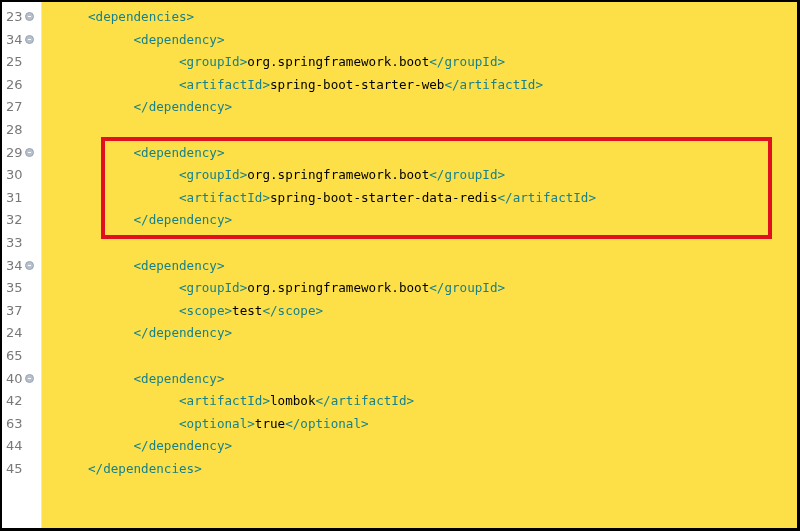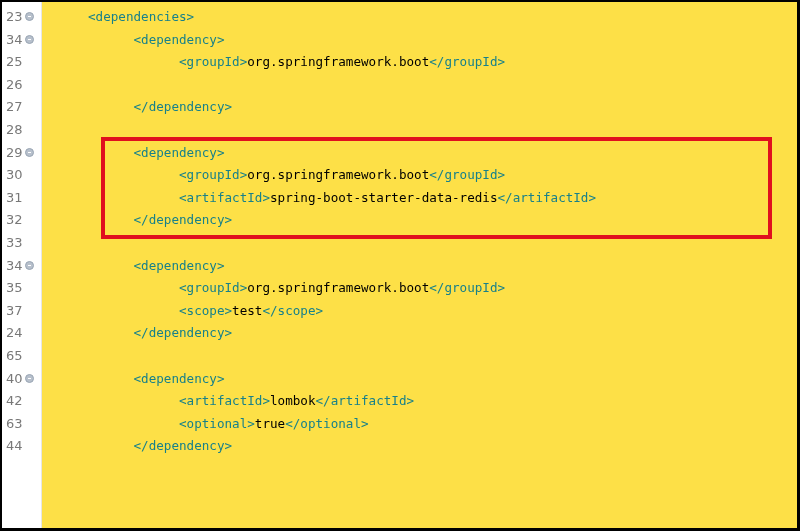--- a/index.html
+++ b/index.html
@@ -40,32 +40,33 @@
   </style>
 </head>
 <body>
 
 <div class="frame">
   <div class="gutter"></div>
   <div class="lines" id="lines">
       <div class="line"><span class="lnum">23</span><span class="fold"></span><span class="code"><span></span><span class="tag">&lt;dependencies&gt;</span></span></div>
       <div class="line"><span class="lnum">34</span><span class="fold"></span><span class="code"><span>      </span><span class="tag">&lt;dependency&gt;</span></span></div>
       <div class="line"><span class="lnum">25</span><span class="code"><span>            </span><span class="tag">&lt;groupId&gt;</span><span class="txt">org.springframework.boot</span><span class="tag">&lt;/groupId&gt;</span></span></div>
-      <div class="line"><span class="lnum">26</span></div>
+      <div class="line"><span class="lnum">26</span><span class="code"><span>            </span><span class="tag">&lt;artifactId&gt;</span><span class="txt">spring-boot-starter-web</span><span class="tag">&lt;/artifactId&gt;</span></span></div>
       <div class="line"><span class="lnum">27</span><span class="code"><span>      </span><span class="tag">&lt;/dependency&gt;</span></span></div>
       <div class="line"><span class="lnum">28</span><span class="code"><span></span></span></div>
       <div class="line"><span class="lnum">29</span><span class="fold"></span><span class="code"><span>      </span><span class="tag">&lt;dependency&gt;</span></span></div>
       <div class="line"><span class="lnum">30</span><span class="code"><span>            </span><span class="tag">&lt;groupId&gt;</span><span class="txt">org.springframework.boot</span><span class="tag">&lt;/groupId&gt;</span></span></div>
       <div class="line"><span class="lnum">31</span><span class="code"><span>            </span><span class="tag">&lt;artifactId&gt;</span><span class="txt">spring-boot-starter-data-redis</span><span class="tag">&lt;/artifactId&gt;</span></span></div>
       <div class="line"><span class="lnum">32</span><span class="code"><span>      </span><span class="tag">&lt;/dependency&gt;</span></span></div>
       <div class="line"><span class="lnum">33</span><span class="code"><span></span></span></div>
       <div class="line"><span class="lnum">34</span><span class="fold"></span><span class="code"><span>      </span><span class="tag">&lt;dependency&gt;</span></span></div>
       <div class="line"><span class="lnum">35</span><span class="code"><span>            </span><span class="tag">&lt;groupId&gt;</span><span class="txt">org.springframework.boot</span><span class="tag">&lt;/groupId&gt;</span></span></div>
       <div class="line"><span class="lnum">37</span><span class="code"><span>            </span><span class="tag">&lt;scope&gt;</span><span class="txt">test</span><span class="tag">&lt;/scope&gt;</span></span></div>
       <div class="line"><span class="lnum">24</span><span class="code"><span>      </span><span class="tag">&lt;/dependency&gt;</span></span></div>
       <div class="line"><span class="lnum">65</span><span class="code"><span></span></span></div>
       <div class="line"><span class="lnum">40</span><span class="fold"></span><span class="code"><span>      </span><span class="tag">&lt;dependency&gt;</span></span></div>
       <div class="line"><span class="lnum">42</span><span class="code"><span>            </span><span class="tag">&lt;artifactId&gt;</span><span class="txt">lombok</span><span class="tag">&lt;/artifactId&gt;</span></span></div>
       <div class="line"><span class="lnum">63</span><span class="code"><span>            </span><span class="tag">&lt;optional&gt;</span><span class="txt">true</span><span class="tag">&lt;/optional&gt;</span></span></div>
       <div class="line"><span class="lnum">44</span><span class="code"><span>      </span><span class="tag">&lt;/dependency&gt;</span></span></div>
+      <div class="line"><span class="lnum">45</span><span class="code"><span></span><span class="tag">&lt;/dependencies&gt;</span></span></div>
     </div>
   <div class="highlight" title="spring-boot-starter-data-redis dependency"></div>
 </div>
 
 </body></html>

